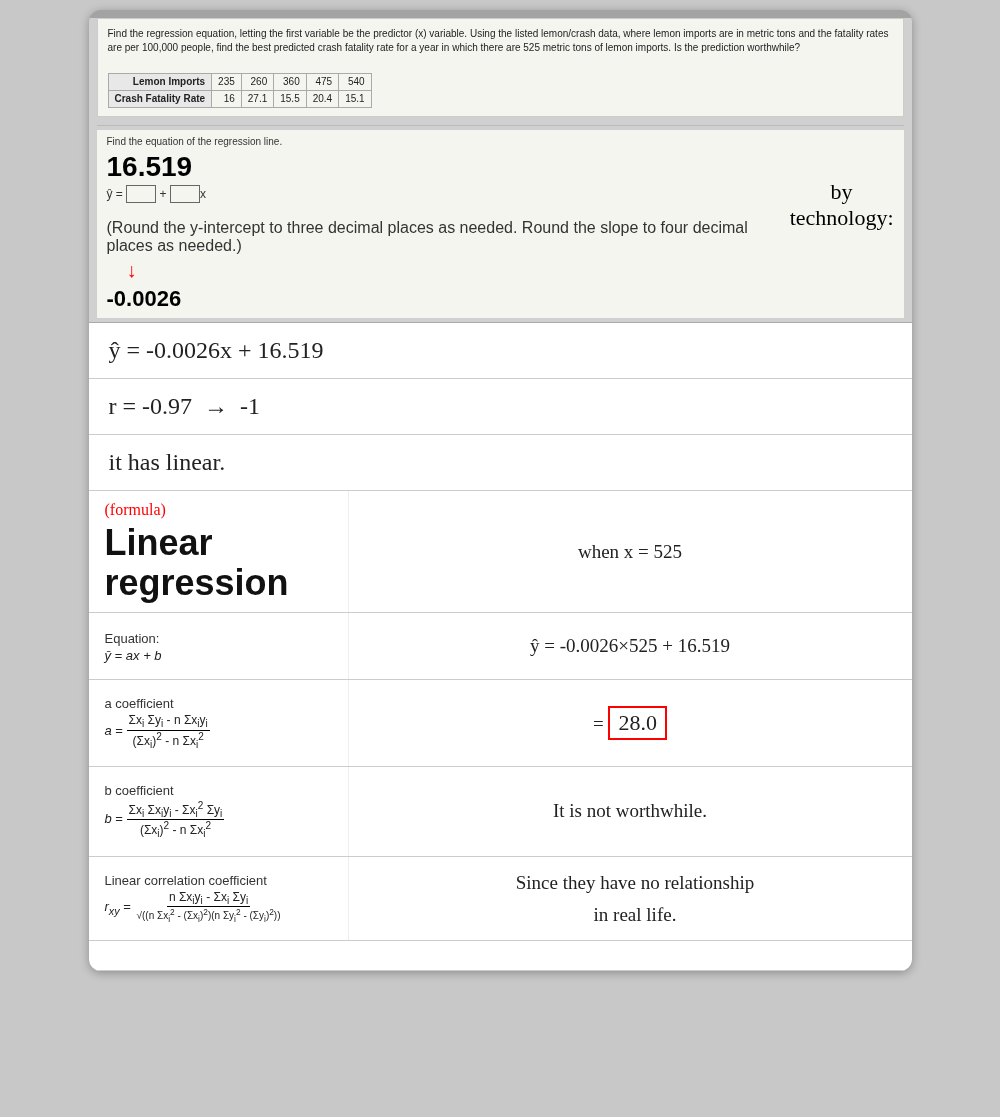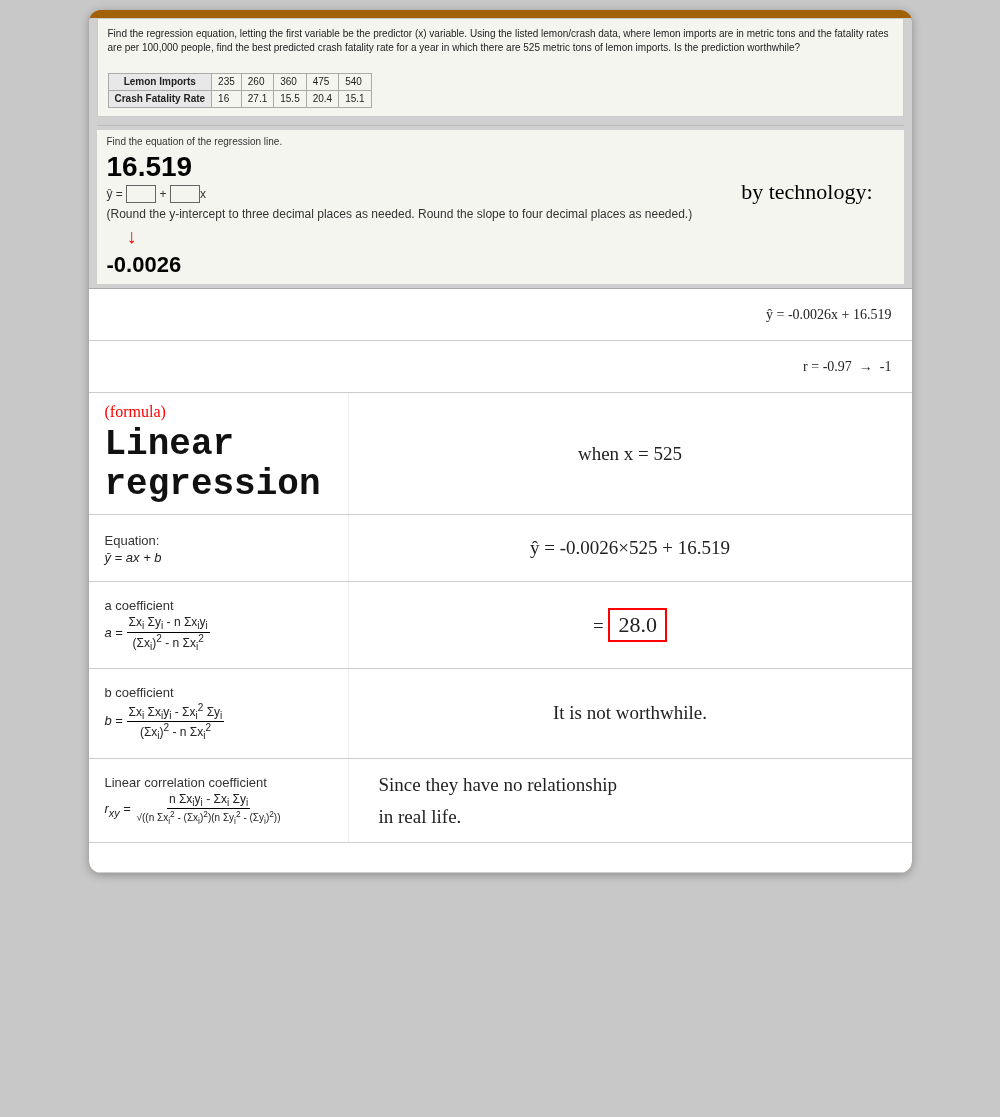--- a/index.html
+++ b/index.html
@@ -8,21 +8,21 @@
       min-height: 1117px;
       background: #c8c8c8;
       font-family: Arial, sans-serif;
       display: flex;
       justify-content: center;
       align-items: flex-start;
       padding: 10px;
     }
     .page-container {
       width: 823px;
-      background: #a16207;
+      background: #a3a3a3;
       border-radius: 12px;
       overflow: hidden;
       box-shadow: 0 2px 10px rgba(0,0,0,0.3);
     }
     
     .screenshot-section {
       background: #d0d0d0;
       padding: 0;
       position: relative;
       border-bottom: 1px solid #aaa;
@@ -33,20 +33,21 @@
       margin: 8px;
       padding: 8px 10px;
       font-size: 10px;
       color: #222;
       line-height: 1.4;
     }
     .textbook-table {
       margin-top: 4px;
       border-collapse: collapse;
       font-size: 10px;
+      text-align: right;
     }
     .textbook-table td {
       padding: 1px 6px;
       border: 1px solid #aaa;
     }
     .textbook-table th {
       padding: 1px 6px;
       border: 1px solid #aaa;
       font-weight: bold;
       background: #e8e8e8;
@@ -67,23 +68,23 @@
       font-weight: bold;
       color: #000;
       font-family: Arial, sans-serif;
     }
     .y-equation {
       font-size: 12px;
       color: #333;
       margin-top: 2px;
     }
     .round-note {
-      font-size: 12px;
+      font-size: 16px;
       color: #333;
-      margin-top: 4px;
+      margin-top: 16px;
     }
     .slope-value {
       font-size: 22px;
       font-weight: bold;
       color: #000;
       margin-top: 4px;
       font-family: Arial, sans-serif;
     }
     .red-arrow {
       color: red;
@@ -106,23 +107,23 @@
     .lined-row {
       border-bottom: 1px solid #ccc;
       padding: 14px 20px;
       position: relative;
       min-height: 52px;
       display: flex;
       align-items: center;
     }
     .handwritten {
       font-family: 'Segoe Script', 'Comic Sans MS', cursive;
-      font-size: 14px;
+      font-size: 24px;
       color: #222;
-      text-align: right;
+      text-align: left;
       width: 100%;
     }
     .handwritten-sm {
       font-family: 'Segoe Script', 'Comic Sans MS', cursive;
       font-size: 19px;
       color: #222;
     }
     .boxed-value {
       border: 2px solid red;
       padding: 2px 8px;
@@ -153,21 +154,20 @@
       color: red;
       font-family: 'Segoe Script', 'Comic Sans MS', cursive;
       font-size: 16px;
     }
     .section-title {
       font-size: 36px;
       font-weight: bold;
       color: #111;
       line-height: 1.1;
       margin-top: 4px;
-      font-family: Liberation Mono, monospace;
     }
     .formula-label {
       font-size: 13px;
       color: #333;
       margin-top: 10px;
       margin-bottom: 2px;
     }
     .formula-math {
       font-size: 13px;
       color: #222;
@@ -254,20 +254,25 @@
         ŷ = -0.0026x + 16.519
       </div>
     </div>
 
     <div class="lined-row">
       <div class="handwritten">
         r = -0.97 &nbsp;→&nbsp; -1
       </div>
     </div>
 
+    <div class="lined-row">
+      <div class="handwritten">
+        it has linear.
+      </div>
+    </div>
 
     <div class="split-row">
       <div class="split-left">
         <div class="formula-tag">(formula)</div>
         <div class="section-title">
           Linear<br>regression
         </div>
       </div>
       <div class="split-right">
         <div class="handwritten-sm">when   x = 525</div>
@@ -326,21 +331,21 @@
         <div class="formula-math">
           <span style="font-style:italic;">r<sub>xy</sub></span> = 
           <span class="fraction">
             <span class="numerator">n Σx<sub>i</sub>y<sub>i</sub> - Σx<sub>i</sub> Σy<sub>i</sub></span>
             <span class="denominator" style="font-size:10px;">
               √((n Σx<sub>i</sub><sup>2</sup> - (Σx<sub>i</sub>)<sup>2</sup>)(n Σy<sub>i</sub><sup>2</sup> - (Σy<sub>i</sub>)<sup>2</sup>))
             </span>
           </span>
         </div>
       </div>
-      <div class="split-right" style="flex-direction:column; gap:10px; justify-content: center; align-items: flex-start; padding-left: 30px;">
+      <div class="split-right" style="flex-direction:column; gap:10px; justify-content: center; align-items: center; padding-left: 30px;">
         <div class="handwritten-sm">Since they have no relationship</div>
         <div class="handwritten-sm">in real life.</div>
       </div>
     </div>
 
     <div class="lined-row" style="min-height:30px;"></div>
 
   </div>
 </div>
 

